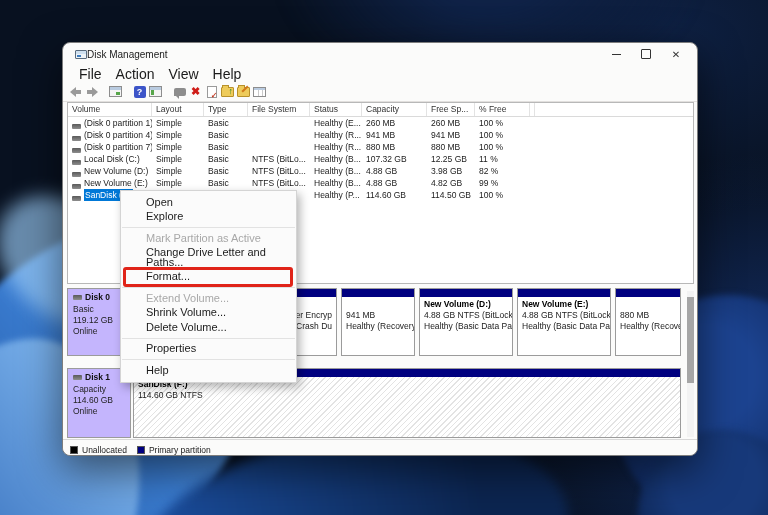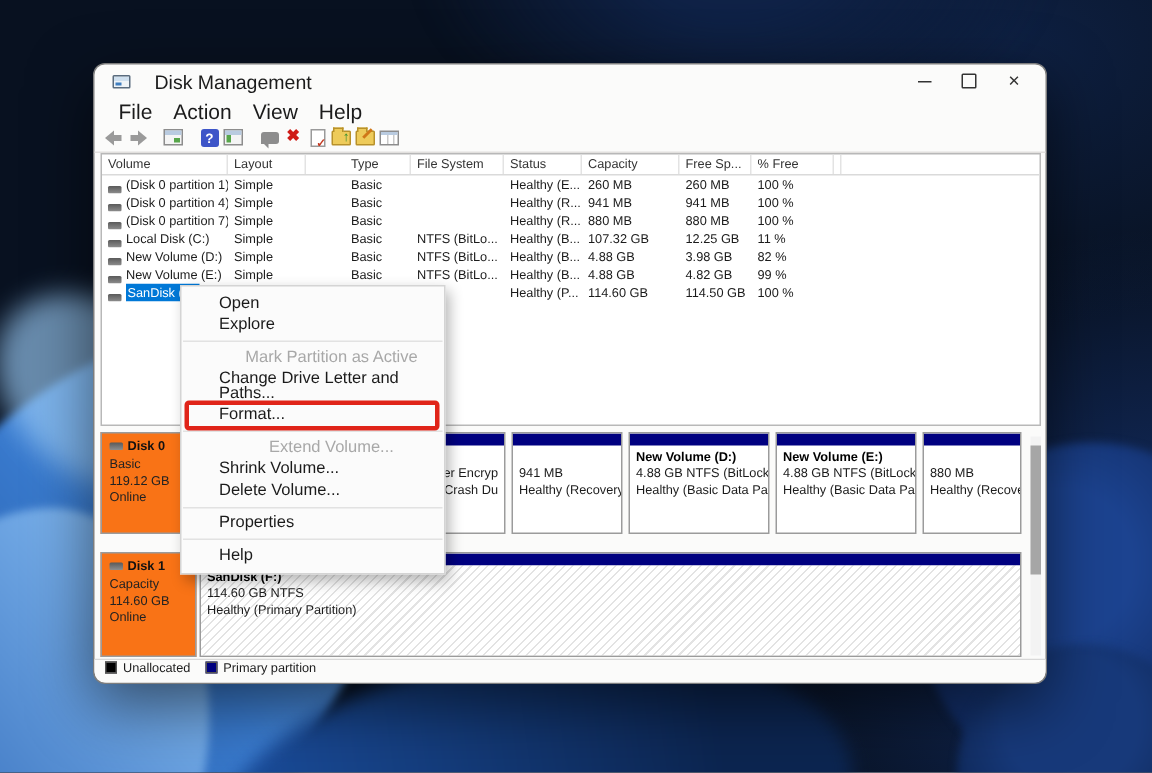--- a/index.html
+++ b/index.html
@@ -34,21 +34,21 @@
 
   
   .win { position:absolute; left:62px; top:42px; width:636px; height:414px;
     background:#fbfbfa; border:1px solid #7d7d7d; border-radius:8px;
     box-shadow:0 14px 42px rgba(0,0,0,.55); z-index:10; }
 
   .titlebar { position:absolute; left:0; top:0; right:0; height:22px; display:flex; align-items:center; }
   .app-icon { width:12px; height:9px; margin-left:12px; border:1px solid #5a6c7e; border-radius:1px;
     background:linear-gradient(#cfe0ef 0 3px, #eef3f7 3px); position:relative; }
   .app-icon::after { content:""; position:absolute; left:1px; bottom:1px; width:4px; height:2px; background:#3f7ec0; }
-  .title-text { font-size:13px; color:#1b1b1b; margin-left:16px; }
+  .title-text { font-size:10px; color:#1b1b1b; margin-left:0; }
   .controls { margin-left:auto; display:flex; align-items:center; height:100%; }
   .ctl { width:30px; height:100%; display:flex; align-items:center; justify-content:center; color:#333; }
   .ctl-min::before { content:""; width:9px; height:1px; background:#333; }
   .ctl-max::before { content:""; width:8px; height:8px; border:1px solid #333; border-radius:1px; }
   .ctl-close { font-size:10px; margin-right:6px; }
 
   .menubar { position:absolute; left:0; top:22px; right:0; height:17px; display:flex; align-items:center; padding-left:9px; }
   .menubar span { font-size:14px; color:#1b1b1b; padding:2px 7px; }
 
   .toolbar { position:absolute; left:0; top:39px; right:0; height:20px; display:flex; align-items:center;
@@ -80,54 +80,54 @@
   .ic-cols::before { content:""; position:absolute; left:0; right:0; top:0; height:2px; background:#b9cbe0; }
   .ic-cols::after { content:""; position:absolute; left:4px; top:2px; bottom:0; width:1px; background:#c9c9c9; box-shadow:4px 0 0 #c9c9c9; }
 
   
   .listpane { position:absolute; left:4px; top:59px; width:627px; height:182px; background:#fff; border:1px solid #b8b8b8; overflow:hidden; }
   .lheader { display:flex; height:14px; border-bottom:1px solid #dadada; }
   .lheader .hc { font-size:8.5px; line-height:13px; color:#333; padding-left:4px; border-right:1px solid #e3e3e3;
     white-space:nowrap; overflow:hidden; flex:none; }
   .lrow { display:flex; height:12px; }
   .lrow .c { font-size:8.5px; line-height:12px; color:#1b1b1b; padding-left:4px; white-space:nowrap; overflow:hidden; flex:none; }
-  .c0{width:84px;} .c1{width:52px;} .c2{width:44px;margin-left:26px;} .c3{width:62px;} .c4{width:52px;} .c5{width:65px;} .c6{width:48px;} .c7{width:55px;} .c8{flex:1 1 auto;}
+  .c0{width:84px;} .c1{width:52px;} .c2{width:44px;} .c3{width:62px;} .c4{width:52px;} .c5{width:65px;} .c6{width:48px;} .c7{width:55px;} .c8{flex:1 1 auto;}
   .vol-cell { display:flex; align-items:flex-end; }
   .drive-ico { flex:none; width:9px; height:5px; margin-right:3px; border-radius:1px;
     background:linear-gradient(#5a5a5a,#8d8d8d); }
   .vol-name.sel { background:#0078d7; color:#fff; padding:0 1px; }
 
   
   .diskgroup { position:absolute; left:4px; display:flex; }
-  .disklabel { flex:none; width:64px; border:1px solid #9b9b9b; background:#f97316; padding:3px 4px 0 5px; }
+  .disklabel { flex:none; width:64px; border:1px solid #9b9b9b; background:#c4b5fd; padding:3px 4px 0 5px; }
   .disklabel .dname { display:flex; align-items:center; font-size:8.5px; font-weight:bold; color:#111; margin-bottom:2px; }
   .disklabel .dname .drive-ico { margin-right:3px; }
   .disklabel .sub { font-size:8.5px; color:#222; line-height:11px; }
   .parts { display:flex; margin-left:2px; }
   .pbox { flex:none; border:1px solid #9b9b9b; background:#fff; margin-right:4px; display:flex; flex-direction:column; overflow:hidden; }
   .pbar { flex:none; height:8px; background:#000080; }
   .pbody { flex:1; padding:2px 4px 0 4px; overflow:hidden; }
   .pbody.r { text-align:right; }
   .pbody .t { font-size:8.5px; font-weight:bold; line-height:11px; height:11px; white-space:nowrap; }
   .pbody .ln { font-size:8.5px; line-height:11px; white-space:nowrap; color:#1b1b1b; }
   .pbody.hatch { background:repeating-linear-gradient(135deg,#ffffff 0px,#ffffff 3px,#e3e3e3 3px,#e3e3e3 4px); }
   .vscroll { position:absolute; width:7px; background:#f3f3f3; }
   .vthumb { position:absolute; left:0; width:7px; background:#a6a6a6; }
 
   .legendbar { position:absolute; left:0; right:0; top:396px; height:16px; border-top:1px solid #d8d8d8;
-    background:#fbfbfa; display:flex; align-items:flex-start; padding-left:7px; border-radius:0 0 8px 8px; }
+    background:#fbfbfa; display:flex; align-items:flex-end; padding-left:7px; border-radius:0 0 8px 8px; }
   .lg { display:flex; align-items:center; margin-right:10px; }
   .lg .sq { width:8px; height:8px; margin-right:4px; border:1px solid #555; }
   .lg span { font-size:8.5px; color:#1b1b1b; }
 
   
   .ctxmenu { position:absolute; left:120px; top:190px; width:177px; background:#fbfbfb;
     border:1px solid #d4d4d4; box-shadow:3px 4px 9px rgba(0,0,0,.30); z-index:40; padding:4px 0; }
   .mi { position:relative; font-size:11px; color:#1b1b1b; padding:2.5px 0 2.5px 25px; line-height:9.5px; }
-  .mi.disabled { color:#a8a8a8;text-align:center; }
+  .mi.disabled { color:#a8a8a8; }
   .msep { height:1px; background:#e2e2e2; margin:3px 1px; }
   .redbox { position:absolute; left:2px; right:3px; top:-3px; bottom:-3px;
     border:3px solid #e02419; border-radius:3px; pointer-events:none; z-index:60; }
 </style>
 </head>
 <body>
 
 <div class="wallpaper">
   <div class="wp-swoosh-top"></div>
   <div class="wp-bulb-1"></div>
@@ -376,21 +376,20 @@
         <div class="sub">Capacity</div>
         <div class="sub">114.60 GB</div>
         <div class="sub">Online</div>
       </div>
       <div class="parts">
         <div class="pbox" style="width: 548px;">
           <div class="pbar"></div>
           <div class="pbody hatch">
             <div class="t">SanDisk  (F:)</div>
             <div class="ln">114.60 GB NTFS</div>
-            <div class="ln">Healthy (Primary Partition)</div>
           </div>
         </div>
       </div>
     </div>
 
   <div class="vscroll" style="left:624px; top:248px; height:146px;">
     <div class="vthumb" style="top:6px; height:86px;"></div>
   </div>
 
   <div class="legendbar">

